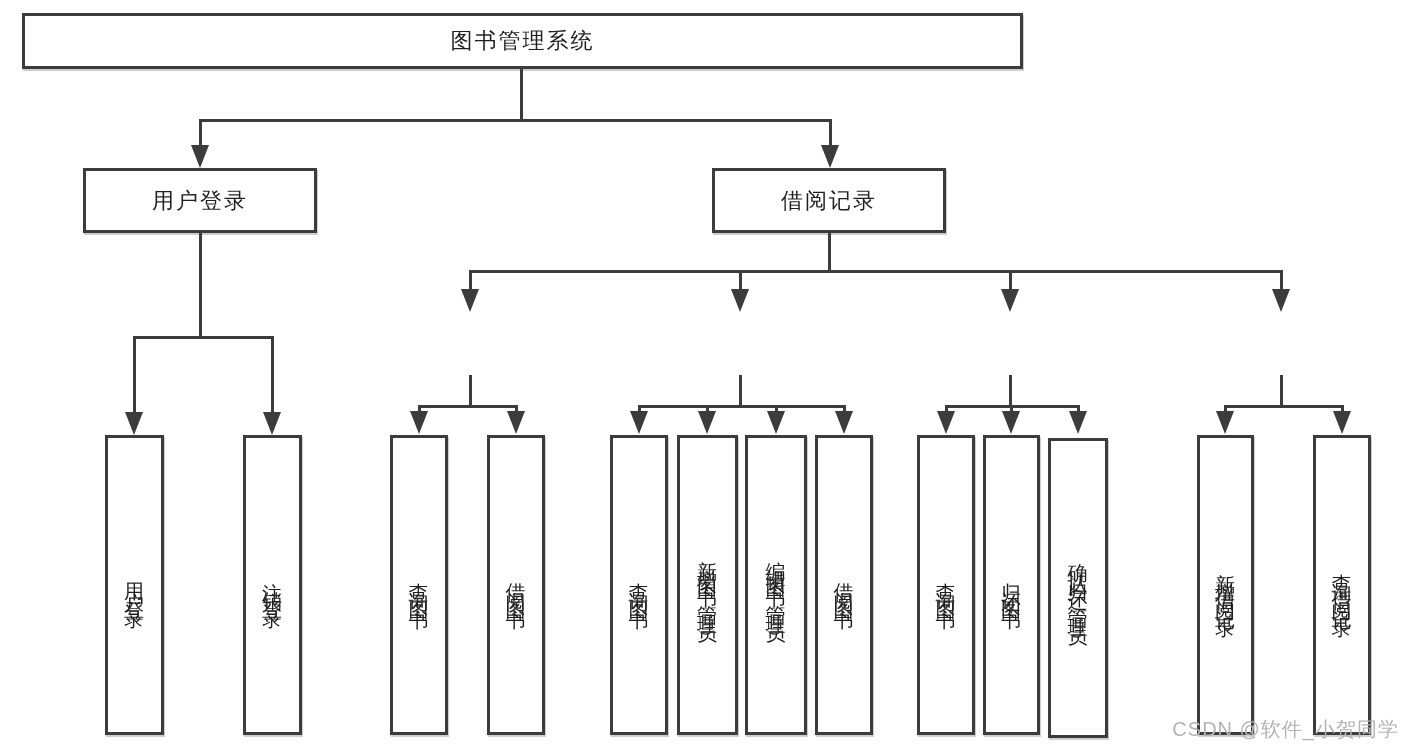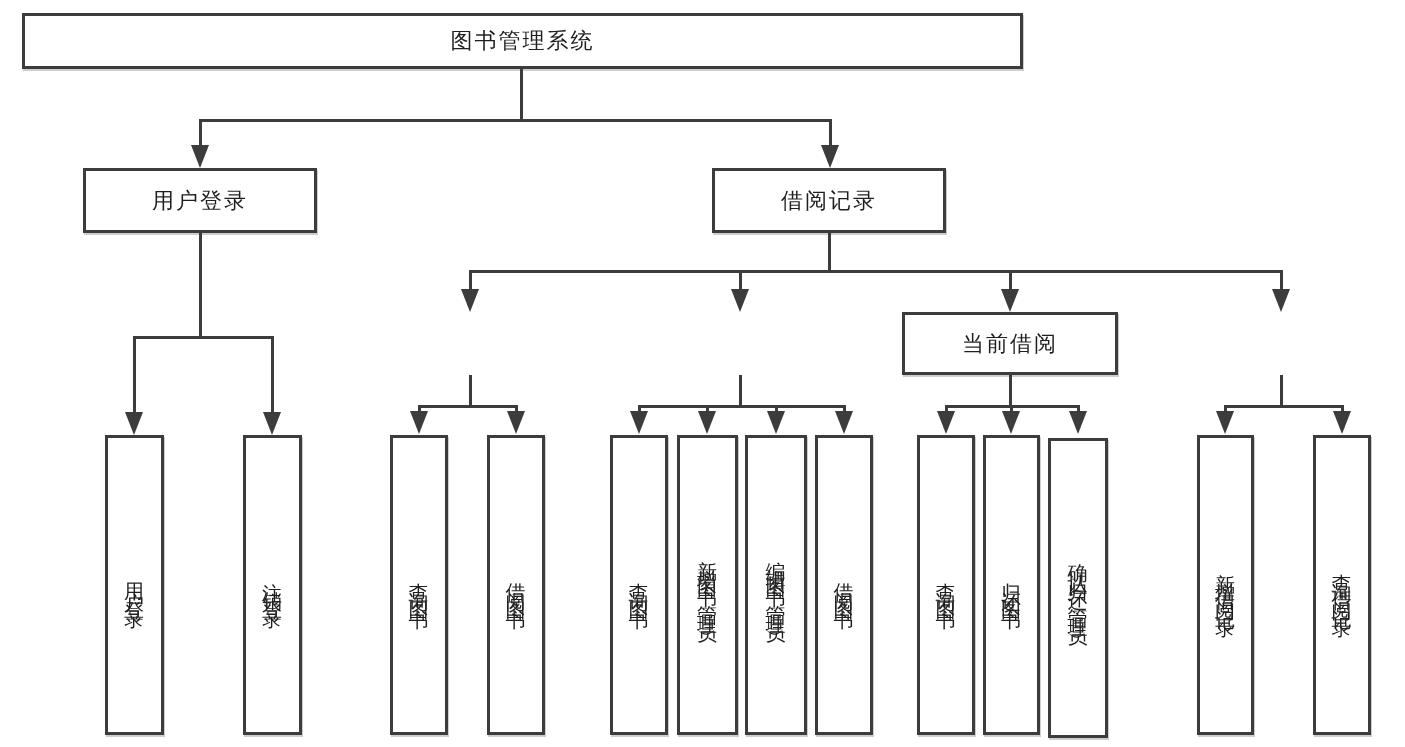--- a/index.html
+++ b/index.html
@@ -124,23 +124,20 @@
     <span>图书管理系统</span>
   </div>
 
   <div class="box" style="left:83px;top:168px;width:234px;height:65px">
     <span>用户登录</span>
   </div>
   <div class="box" style="left:712px;top:168px;width:234px;height:65px">
     <span>借阅记录</span>
   </div>
 
-  <div class="box" style="left:902px;top:312px;width:216px;height:63px">
-    <span>当前借阅</span>
-  </div>
 
   <div class="box" style="left:105px;top:435px;width:59px;height:300px">
     <span class="vtext">用户登录</span>
   </div>
   <div class="box" style="left:243px;top:435px;width:59px;height:300px">
     <span class="vtext">注销登录</span>
   </div>
 
   <div class="box" style="left:390px;top:435px;width:58px;height:300px">
     <span class="vtext">查询图书</span>
@@ -172,14 +169,15 @@
     <span class="vtext">确认归还（管理员）</span>
   </div>
 
   <div class="box" style="left:1197px;top:435px;width:57px;height:300px">
     <span class="vtext">新增借阅记录</span>
   </div>
   <div class="box" style="left:1313px;top:435px;width:58px;height:300px">
     <span class="vtext">查询借阅记录</span>
   </div>
 
+  <div class="watermark">CSDN @软件_小贺同学</div>
 
 </div>
 
 </body></html>

